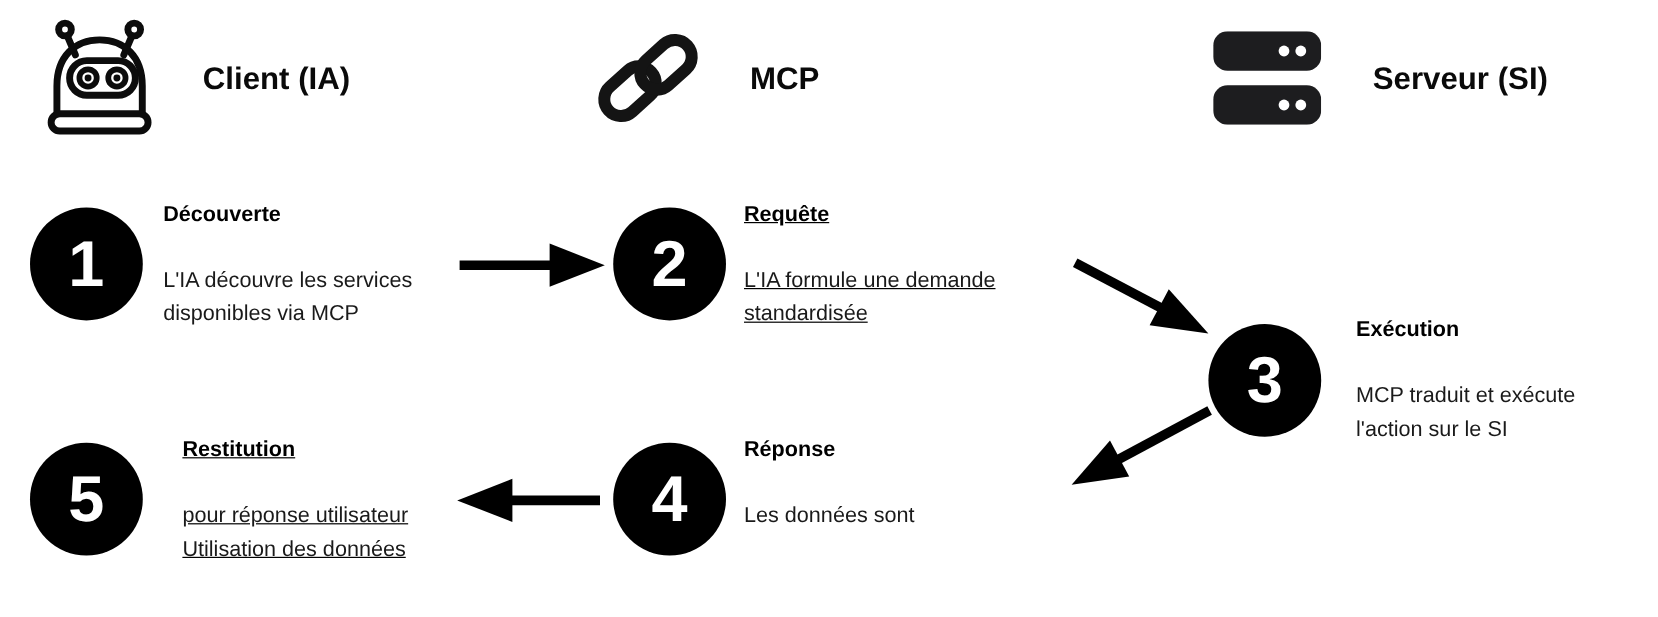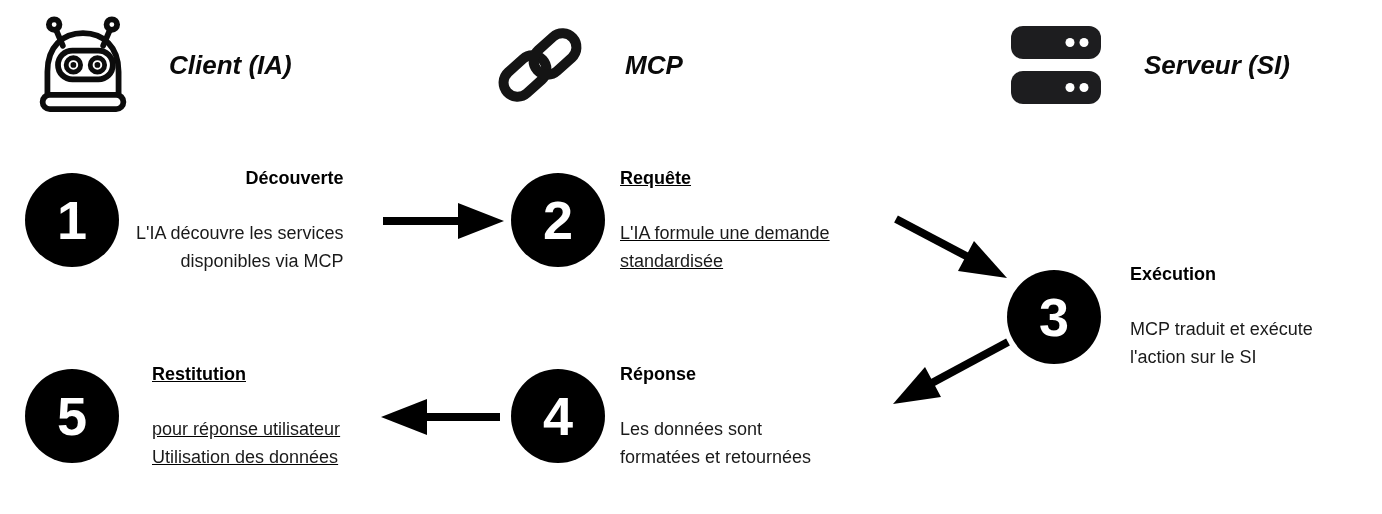--- a/index.html
+++ b/index.html
@@ -11,21 +11,20 @@
     color:#000;
     overflow:hidden;
   }
   .abs{position:absolute;}
   .actor-label{
     font-size:26px;
     font-weight:bold;
     line-height:32px;
     color:#0a0a0a;
     white-space:nowrap;
-    font-style:italic;
   }
   .step-circle{
     position:absolute;
     width:94px;height:94px;
     border-radius:50%;
     background:#000000;
     color:#ffffff;
     display:flex;align-items:center;justify-content:center;
     font-size:54px;
     font-weight:bold;
@@ -111,21 +110,21 @@
         <polygon points="925,367 941,397 893,404" stroke="none"></polygon>
       </g>
       <g>
         <line x1="500" y1="417" x2="423" y2="417"></line>
         <polygon points="427,399 427,435 381,417" stroke="none"></polygon>
       </g>
     </g>
   </svg>
 
   <div class="step-circle" style="left:25px;top:173px;">1</div>
-  <div class="step-text" style="left:136px;top:167px;text-align:right;">
+  <div class="step-text" style="left:136px;top:167px;">
     <div class="step-title">Découverte</div>
     <div class="step-desc">
       <div>L'IA découvre les services</div>
       <div>disponibles via MCP</div>
     </div>
   </div>
 
   <div class="step-circle" style="left:511px;top:173px;">2</div>
   <div class="step-text" style="left:620px;top:167px;text-decoration:underline;">
     <div class="step-title">Requête</div>
@@ -142,21 +141,20 @@
       <div>MCP traduit et exécute</div>
       <div>l'action sur le SI</div>
     </div>
   </div>
 
   <div class="step-circle" style="left:511px;top:369px;">4</div>
   <div class="step-text" style="left:620px;top:363px;">
     <div class="step-title">Réponse</div>
     <div class="step-desc">
       <div>Les données sont</div>
-      <div>formatées et retournées</div>
     </div>
   </div>
 
   <div class="step-circle" style="left:25px;top:369px;">5</div>
   <div class="step-text" style="left:152px;top:363px;text-decoration:underline;">
     <div class="step-title">Restitution</div>
     <div class="step-desc">
       <div>pour réponse utilisateur</div>
       <div>Utilisation des données</div>
     </div>

